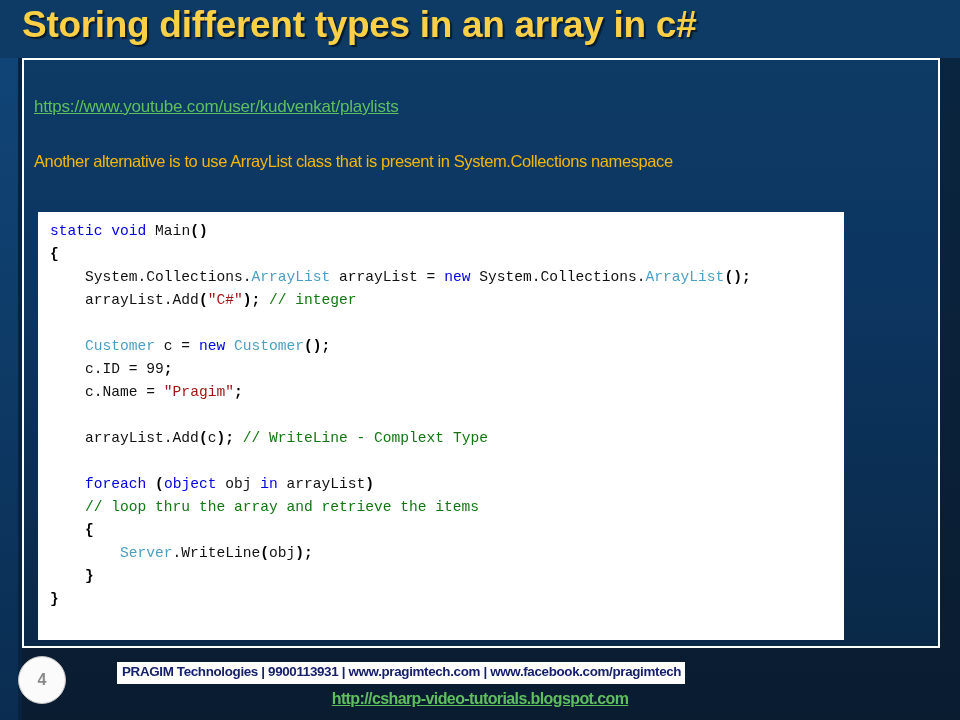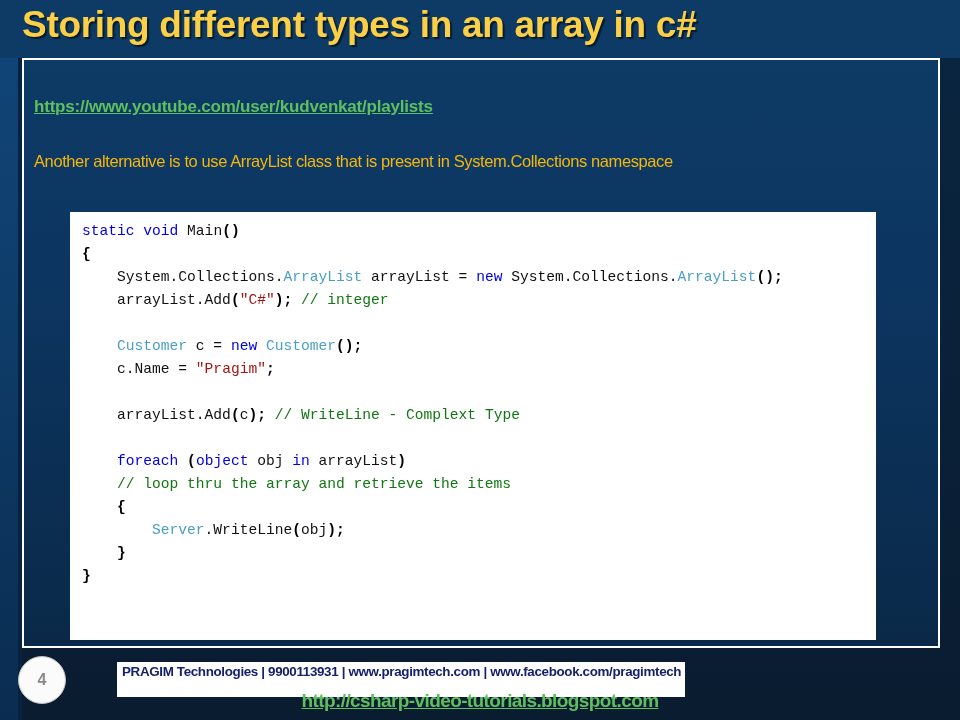--- a/index.html
+++ b/index.html
@@ -70,21 +70,21 @@
     letter-spacing: -0.45px;
     white-space: nowrap;
     font-family: "Liberation Sans", sans-serif;
   }
   .lead-line.l1 { top: 9px; }
 
   .yt-link {
     position: absolute;
     left: 10px; top: 37px;
     color: #5fbf5f;
-    font-weight: bold;
+    font-weight: normal;
     font-size: 17px;
     letter-spacing: -0.2px;
     text-decoration: underline;
     white-space: nowrap;
     font-family: "Liberation Sans", sans-serif;
   }
 
   .alt-text {
     position: absolute;
     left: 10px; top: 90px;
@@ -99,21 +99,20 @@
 
   
   .code-block {
     position: absolute;
     left: 14px; top: 152px;
     width: 806px; height: 428px;
     background: #ffffff;
     box-sizing: border-box;
     padding: 8px 0 0 12px;
     overflow: hidden;
-    margin-left: 32px;
   }
   .code-line {
     font-family: "Liberation Mono", "DejaVu Sans Mono", monospace;
     font-size: 14.6px;
     line-height: 23px;
     color: #111111;
     white-space: pre;
   }
   .kw   { color: #0000e0; }
   .type { color: #4a9fc4; }
@@ -139,31 +138,31 @@
     font-family: "Liberation Sans", sans-serif;
   }
   .footer-bar {
     position: absolute;
     left: 117px; top: 662px;
     background: #ffffff;
     color: #16216b;
     font-size: 13.4px;
     font-weight: bold;
     letter-spacing: -0.35px;
-    padding: 2px 4px 18px 5px;
+    padding: 2px 4px 5px 5px;
     white-space: nowrap;
     font-family: "Liberation Sans", sans-serif;
   }
   .blog-link {
     position: absolute;
     left: 0; top: 690px;
     width: 960px;
     text-align: center;
     color: #5fbf5f;
-    font-size: 19px;
+    font-size: 16px;
     font-weight: bold;
     letter-spacing: -0.6px;
     text-decoration: underline;
     font-family: "Liberation Sans", sans-serif;
   }
 </style>
 </head>
 <body>
 
 <div id="slide">
@@ -182,20 +181,21 @@
     <div class="alt-text">Another alternative is to use ArrayList class that is present in System.Collections namespace</div>
 
     <div class="code-block">
       <div id="code-lines">
           <div class="code-line"><span class="kw">static </span><span class="kw">void </span><span class="num">Main</span><span class="br">()</span></div>
           <div class="code-line"><span class="br">{</span></div>
           <div class="code-line"><span class="num">    System.Collections.</span><span class="type">ArrayList</span><span class="num"> arrayList = </span><span class="kw">new</span><span class="num"> System.Collections.</span><span class="type">ArrayList</span><span class="br">()</span><span class="br">;</span></div>
           <div class="code-line"><span class="num">    arrayList.Add</span><span class="br">(</span><span class="str">"C#"</span><span class="br">);</span><span class="num"> </span><span class="cmt">// integer</span></div>
           <div class="code-line">&nbsp;</div>
           <div class="code-line"><span class="num">    </span><span class="type">Customer</span><span class="num"> c = </span><span class="kw">new</span><span class="num"> </span><span class="type">Customer</span><span class="br">()</span><span class="br">;</span></div>
+          <div class="code-line"><span class="num">    c.ID = </span><span class="num">99</span><span class="br">;</span></div>
           <div class="code-line"><span class="num">    c.Name = </span><span class="str">"Pragim"</span><span class="br">;</span></div>
           <div class="code-line">&nbsp;</div>
           <div class="code-line"><span class="num">    arrayList.Add</span><span class="br">(</span><span class="num">c</span><span class="br">);</span><span class="num"> </span><span class="cmt">// WriteLine - Complext Type</span></div>
           <div class="code-line">&nbsp;</div>
           <div class="code-line"><span class="num">    </span><span class="kw">foreach</span><span class="num"> </span><span class="br">(</span><span class="kw">object</span><span class="num"> obj </span><span class="kw">in</span><span class="num"> arrayList</span><span class="br">)</span></div>
           <div class="code-line"><span class="num">    </span><span class="cmt">// loop thru the array and retrieve the items</span></div>
           <div class="code-line"><span class="num">    </span><span class="br">{</span></div>
           <div class="code-line"><span class="num">        </span><span class="type">Server</span><span class="num">.WriteLine</span><span class="br">(</span><span class="num">obj</span><span class="br">);</span></div>
           <div class="code-line"><span class="num">    </span><span class="br">}</span></div>
           <div class="code-line"><span class="br">}</span></div>

